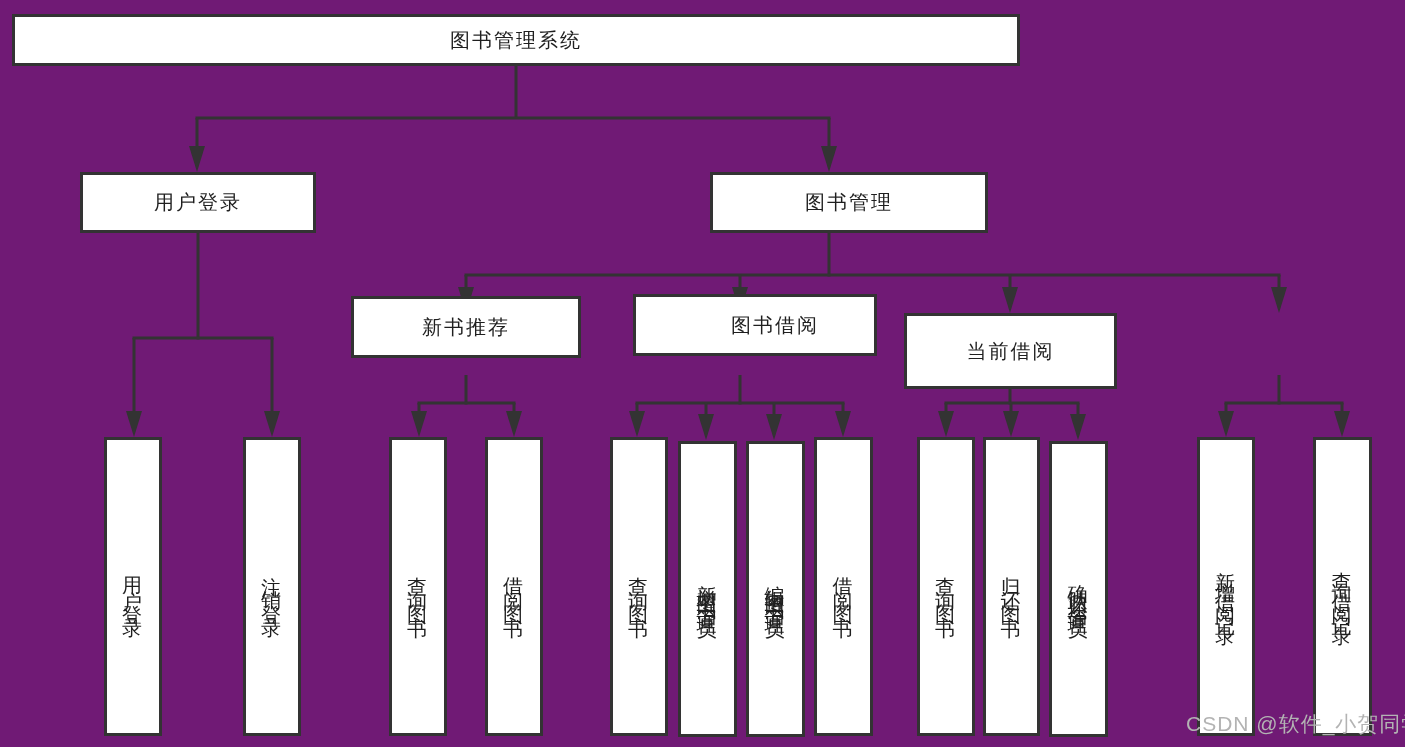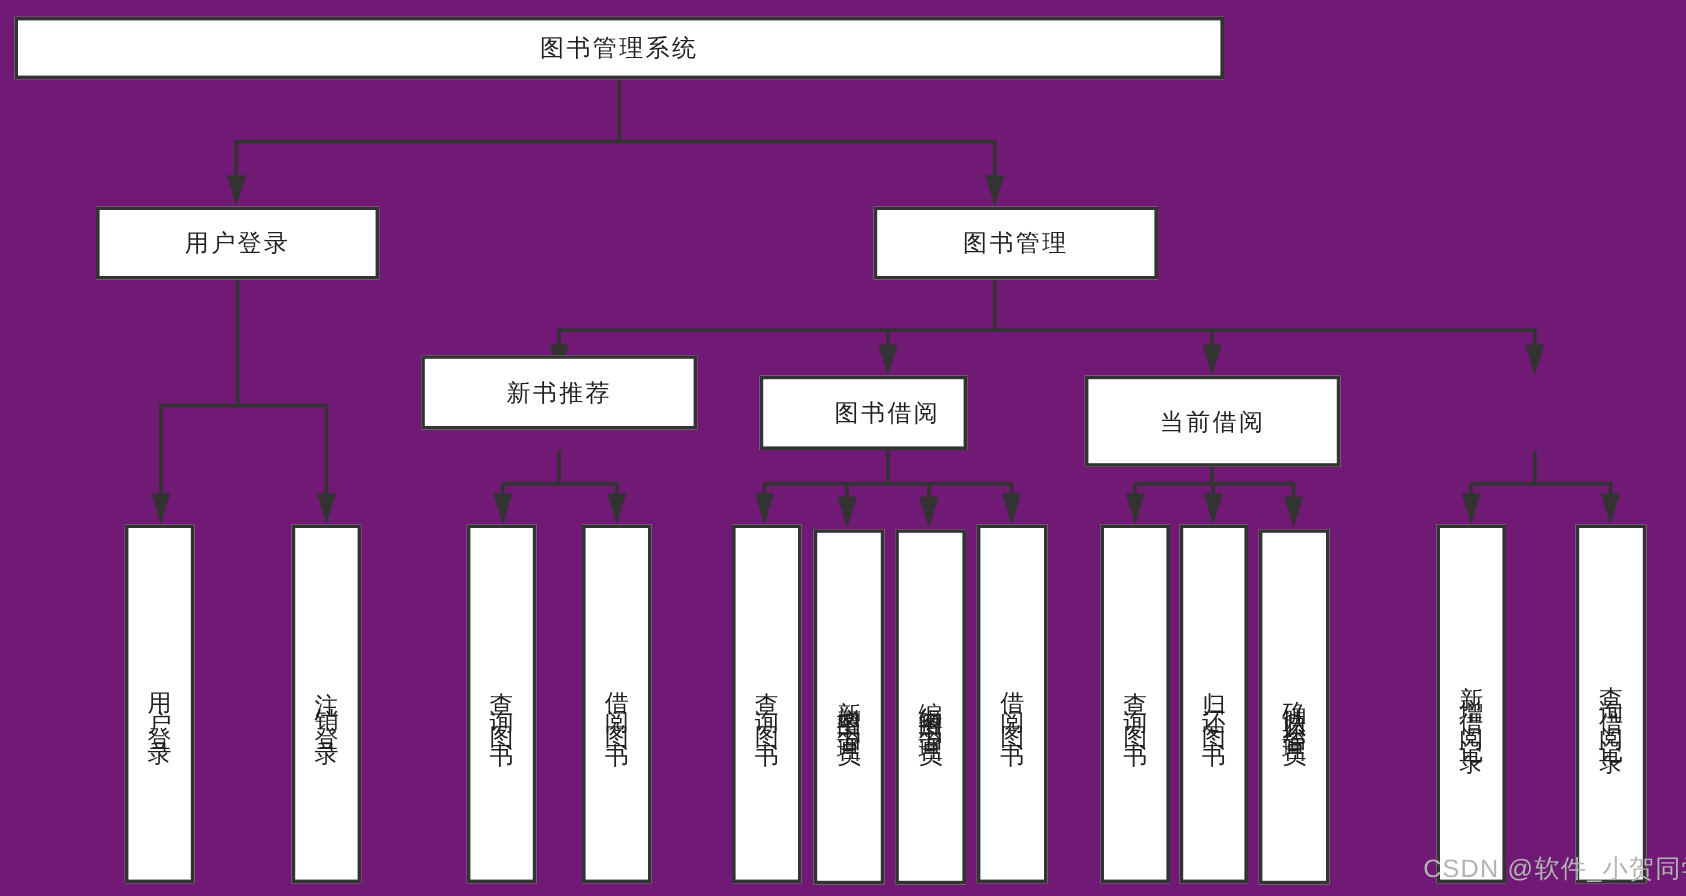--- a/index.html
+++ b/index.html
@@ -116,24 +116,24 @@
       <polygon points="1003,411 1019,411 1011,437"></polygon>
       <polygon points="1070,414 1086,414 1078,440"></polygon>
       <polygon points="1218,411 1234,411 1226,437"></polygon>
       <polygon points="1334,411 1350,411 1342,437"></polygon>
     </g>
   </svg>
 
   <div class="box" style="left:12px; top:14px; width:1008px; height:52px;">图书管理系统</div>
 
   <div class="box" style="left:80px; top:172px; width:236px; height:61px;">用户登录</div>
-  <div class="box" style="left:728px; top:172px; width:237px; height:61px;">图书管理</div>
+  <div class="box" style="left:710px; top:172px; width:278px; height:61px;">图书管理</div>
 
   <div class="box" style="left:351px; top:296px; width:230px; height:62px;">新书推荐</div>
-  <div class="box" style="left:633px; top:313px; width:173px; height:62px;padding-left:40px;">图书借阅</div>
+  <div class="box" style="left:633px; top:294px; width:244px; height:62px;padding-left:40px;">图书借阅</div>
   <div class="box" style="left:904px; top:313px; width:213px; height:76px;">当前借阅</div>
 
   <div class="box vbox" style="left:104px; top:437px; width:58px; height:299px;">用户登录</div>
   <div class="box vbox" style="left:243px; top:437px; width:58px; height:299px;">注销登录</div>
 
   <div class="box vbox" style="left:389px; top:437px; width:58px; height:299px;">查询图书</div>
   <div class="box vbox" style="left:485px; top:437px; width:58px; height:299px;">借阅图书</div>
 
   <div class="box vbox" style="left:610px; top:437px; width:58px; height:299px;">查询图书</div>
   <div class="box vbox long" style="left:678px; top:441px; width:59px; height:296px;">新增图书（管理员）</div>

